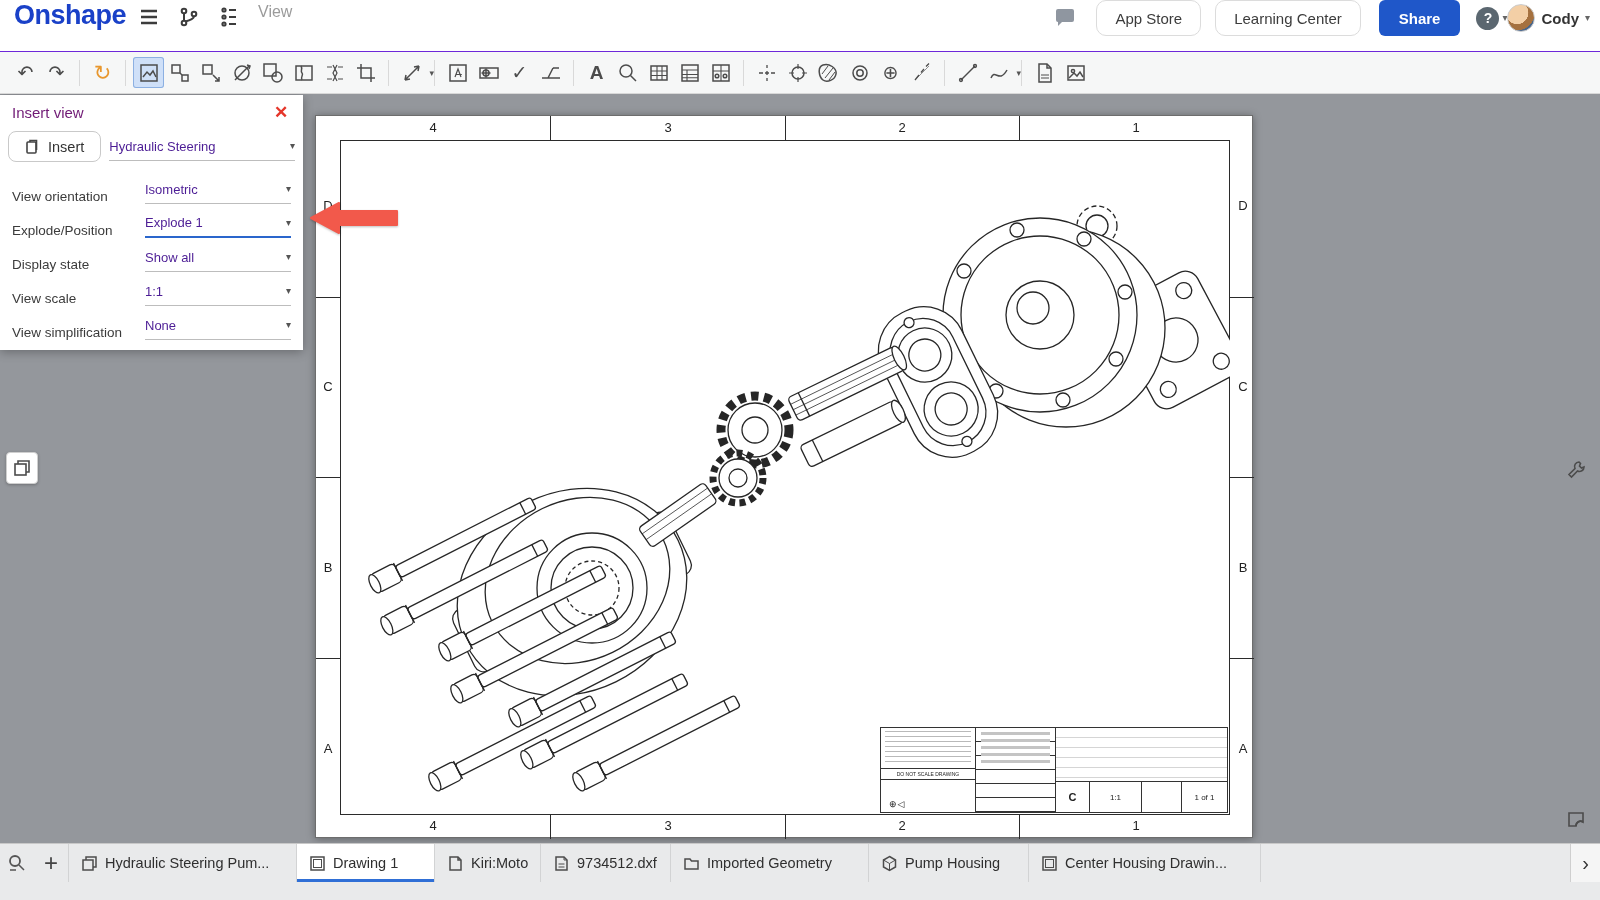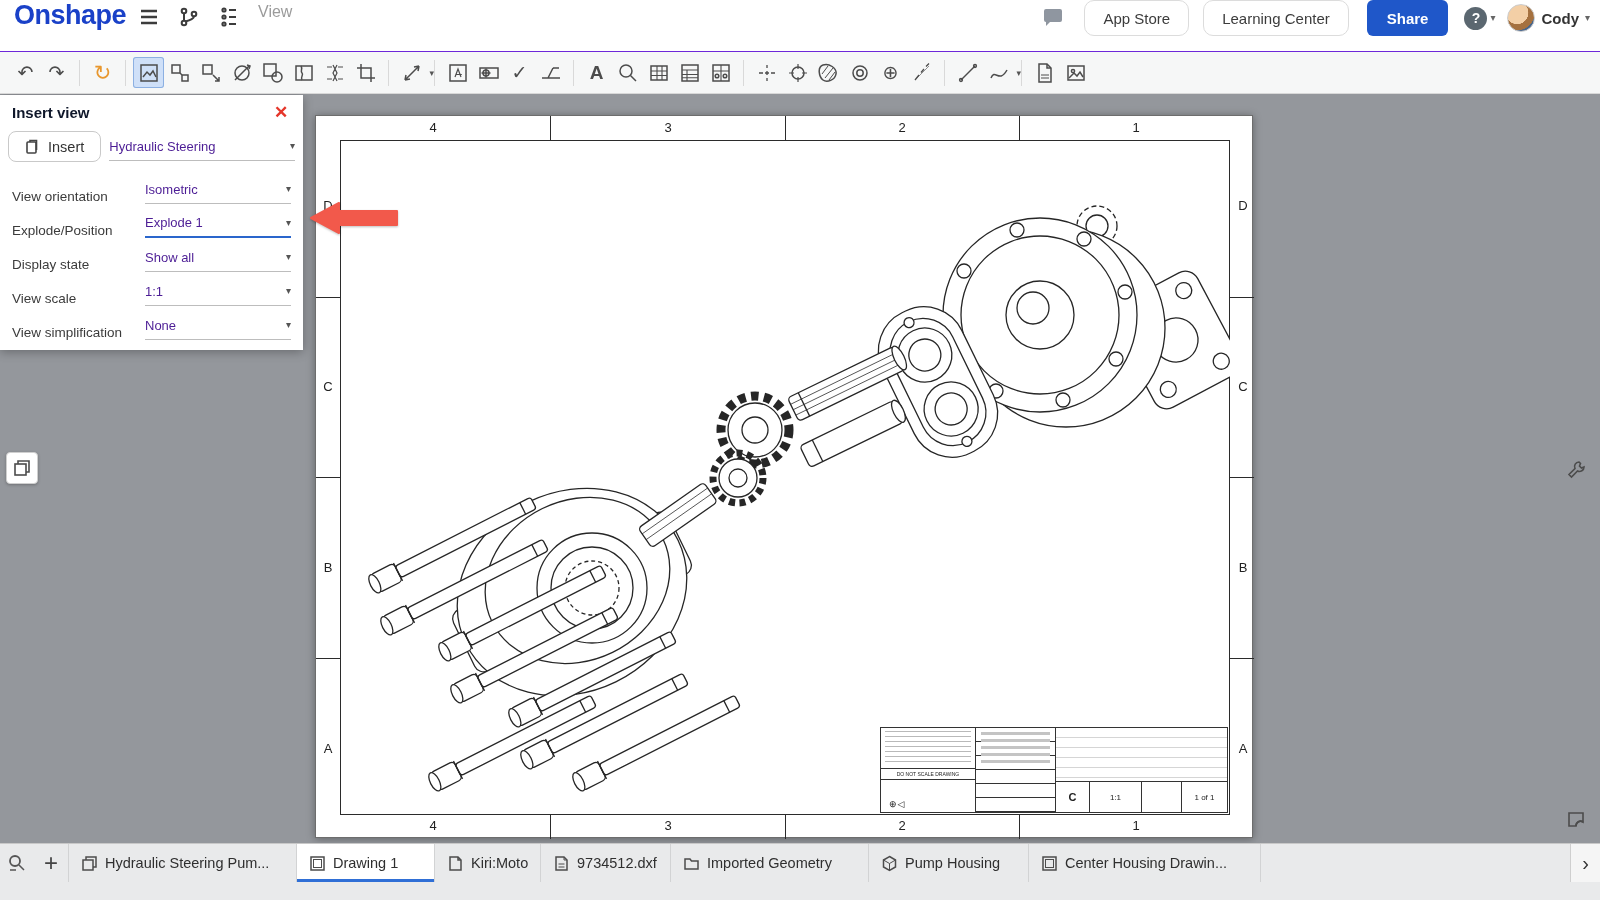--- a/index.html
+++ b/index.html
@@ -14,21 +14,21 @@
   .ibtn svg{width:22px;height:22px;stroke:#3c3c3c;fill:none;stroke-width:2}
   .doc-title{font-size:21px;font-weight:700;color:#333;margin-left:28px;white-space:nowrap}
   .doc-ws{font-size:16px;color:#9b9b9b;margin-left:12px;padding-top:3px}
   .tb-right{margin-left:auto;display:flex;align-items:center;margin-right:10px}
   .chatbtn svg{fill:#8f96a0;stroke:none}
   .pill{height:36px;padding:0 18px;border:1px solid #dcdcdc;border-radius:10px;background:#fff;font-size:15px;color:#3c3c3c;margin-left:14px;white-space:nowrap}
   .share{height:36px;padding:0 20px;border-radius:6px;background:#1f57c9;color:#fff;font-size:15px;font-weight:600;margin-left:18px}
   .helpwrap{display:flex;align-items:center;margin-left:16px;gap:3px}
   .helpc{width:23px;height:23px;border-radius:50%;background:#5b6770;color:#fff;font-size:14px;font-weight:700;display:flex;align-items:center;justify-content:center}
   .caret{font-size:10px;color:#666;line-height:1}
-  .userwrap{display:flex;align-items:center;margin-left:12px;gap:6px}
+  .userwrap{display:flex;align-items:center;gap:6px}
   .avatar{width:28px;height:28px;border-radius:50%;background:radial-gradient(circle at 35% 30%,#f3cfa6 0 45%,#a5713f 46% 70%,#46658c 71%);border:1px solid #ccc;display:inline-block}
   .uname{font-size:15px;color:#333;font-weight:600}
 
   
   .toolbar{position:absolute;top:52px;left:0;right:0;height:42px;background:#f6f7f7;border-bottom:1px solid #d8d8d8;display:flex;align-items:center;padding-left:10px;z-index:30}
   .tool{width:31px;height:31px;display:flex;align-items:center;justify-content:center;border-radius:3px;position:relative}
   .tool .g{font-size:19px;color:#4c4c4c;line-height:1}
   .tool svg{width:22px;height:22px;stroke:#4c4c4c;fill:none;stroke-width:1.5}
   .tool.active{background:#cfe0f8;box-shadow:inset 0 0 0 1px #8cb0e2}
   .tool .tcaret{position:absolute;right:-7px;top:11px;font-size:9px;color:#555}
@@ -60,21 +60,21 @@
   .tb-bottom{height:30px;display:flex;align-items:stretch}
   .tb-cell{border-right:1px solid #333;display:flex;align-items:center;justify-content:center;font-size:8px;color:#222}
   .tb-size{width:34px;font-size:11px;font-weight:700}
   .tb-scalec{width:52px}
   .tb-blank{width:40px}
   .tb-sheetc{flex:1;border-right:none}
 
   
   .panel{position:absolute;left:0;top:1px;width:303px;background:#fff;box-shadow:0 2px 10px rgba(0,0,0,.3);z-index:20;padding-bottom:10px}
   .p-head{height:34px;display:flex;align-items:center;padding:0 10px 0 12px}
-  .p-title{font-size:15px;font-weight:700;color:#0f172a}
+  .p-title{font-size:15px;font-weight:400;color:#701a75}
   .p-close{margin-left:auto;color:#e5362a;font-size:17px;font-weight:700;width:24px;height:24px}
   .p-toprow{display:flex;align-items:center;padding:2px 8px 8px 8px;gap:8px}
   .p-insert{display:flex;align-items:center;gap:7px;border:1px solid #c9c9c9;border-radius:8px;height:31px;padding:0 16px;font-size:14.5px;color:#333;background:#fff}
   .p-insert svg{width:16px;height:16px;stroke:#444;fill:none;stroke-width:1.6}
   .dd{display:flex;align-items:center;height:29px;border-bottom:1px solid #bdbdbd;min-width:0}
   .dd-val{font-size:13px;color:#4c1d95;white-space:nowrap;overflow:hidden;flex:1}
   .dd .caret{margin-left:4px;color:#555}
   .dd.src{flex:1}
   .p-row{display:flex;align-items:flex-end;padding:0 12px;height:34px}
   .p-row .fl{font-size:13.5px;color:#3b3b3b;width:133px;flex:none}

